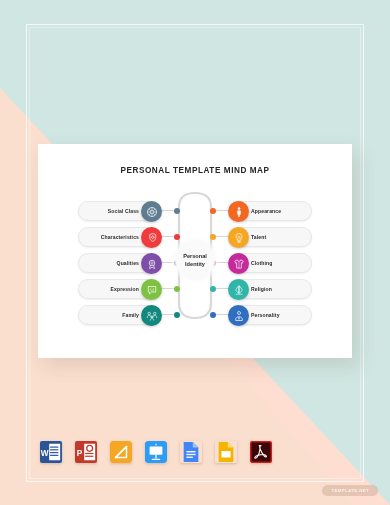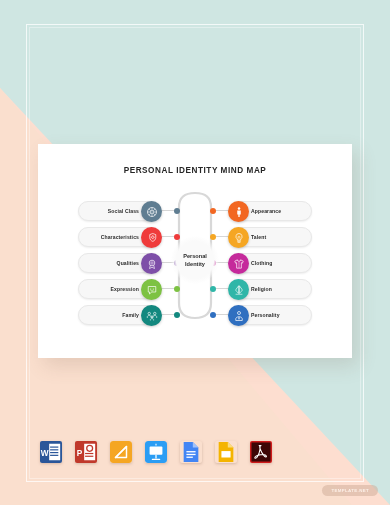--- a/index.html
+++ b/index.html
@@ -173,21 +173,21 @@
   <div class="mint"></div>
   <div class="peach-lower"></div>
   <div class="mint-right"></div>
 </div>
 
 <div id="frame"></div>
 <div id="frame2"></div>
 
 <div id="card">
 
-  <div id="title">PERSONAL IDENTITY MIND MAP</div>
+  <div id="title">PERSONAL TEMPLATE MIND MAP</div>
 
   <div id="diagram">
 
     <svg id="rails" viewBox="0 0 314 150" preserveAspectRatio="none">
       <path d="M141,34 L141,22 Q141,8 157,8 Q173,8 173,22 L173,34" fill="none" stroke="#d8d8d8" stroke-width="2.2" stroke-linecap="round"></path>
       <path d="M141,34 L141,118 Q141,133 157,133 Q173,133 173,118 L173,34" fill="none" stroke="#d8d8d8" stroke-width="2.2" stroke-linecap="round"></path>
     </svg>
 
     <div class="col left">
 

